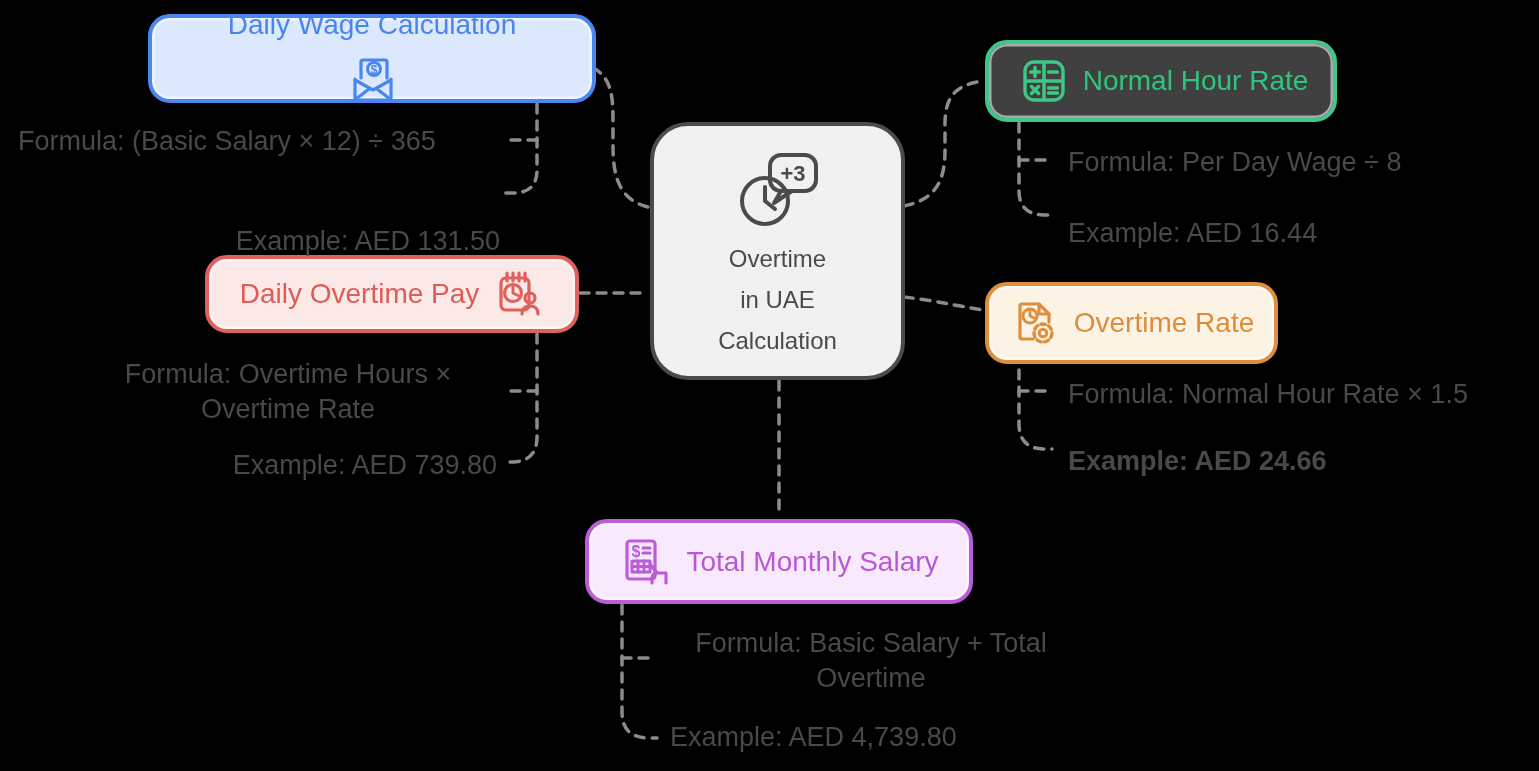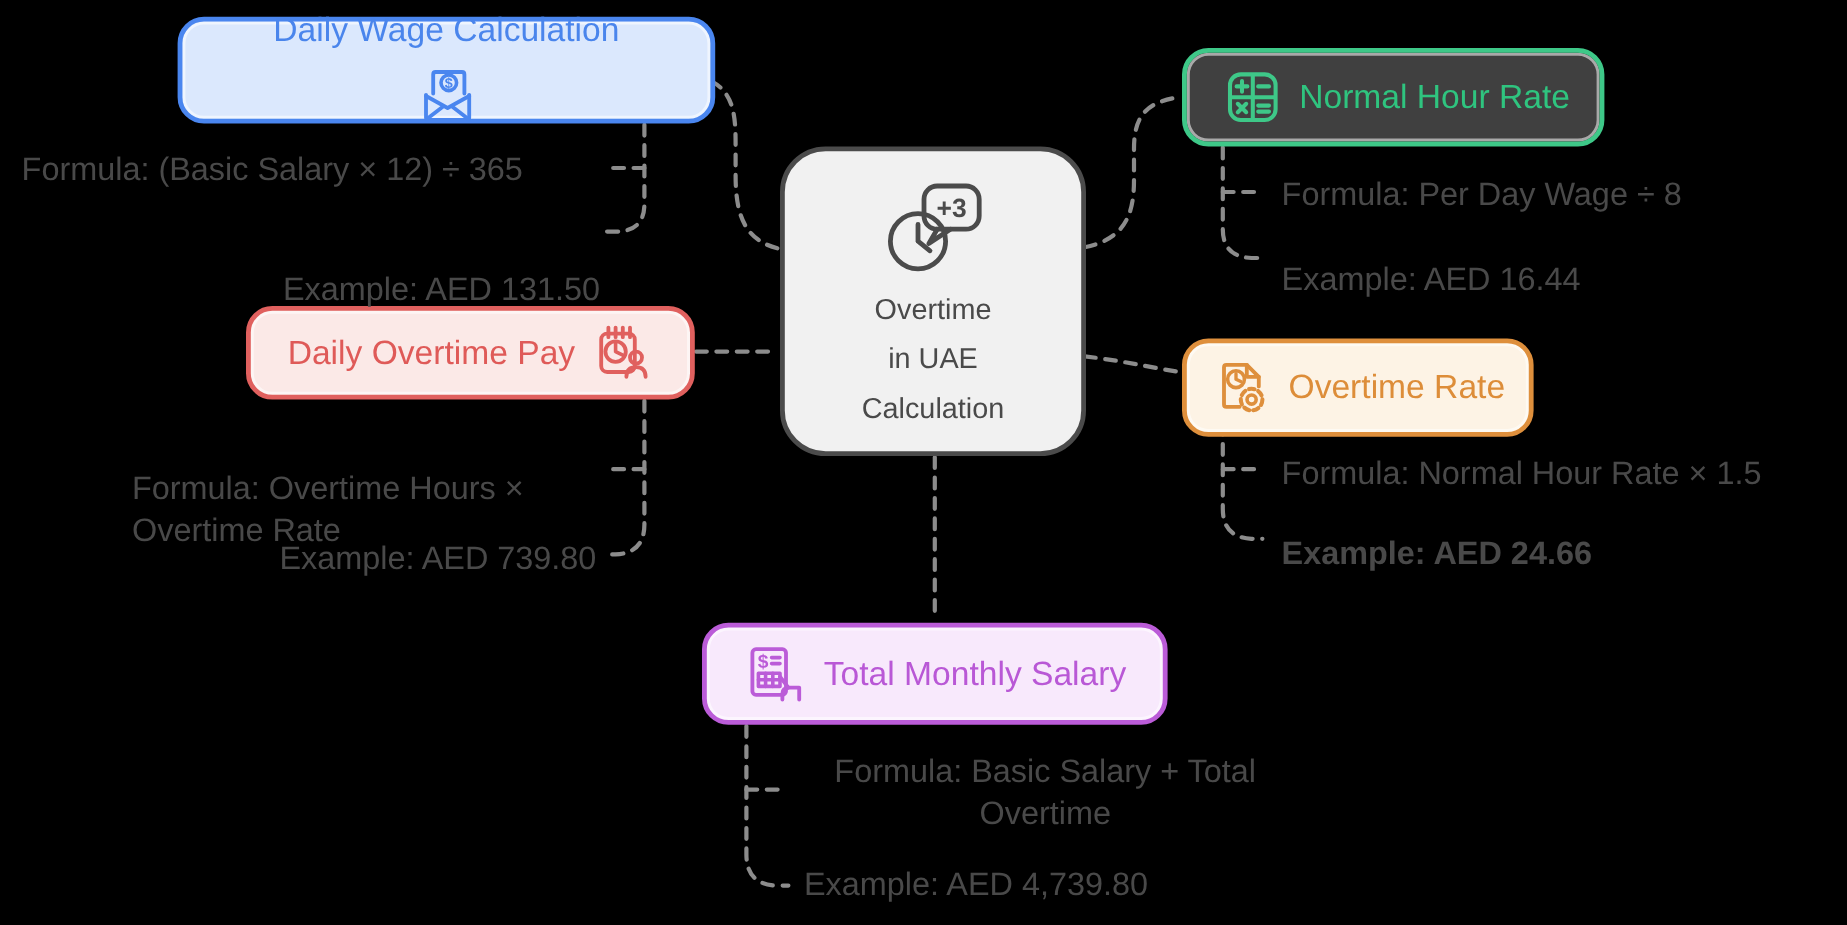--- a/index.html
+++ b/index.html
@@ -21,21 +21,21 @@
   .orange{left:985px;top:270px;width:293px;height:82px;background:#fdf3e5;border-color:#de8f3c;color:#dd8d39;margin-top:12px;}
   .purple{left:585px;top:519px;width:388px;height:85px;background:#f8e9fc;border-color:#bb5cd8;color:#b958d6;}
 
   .central{left:650px;top:122px;width:255px;height:258px;background:#f1f1f1;border:4px solid #4b4b4b;
            border-radius:38px;flex-direction:column;justify-content:flex-start;padding-top:24px;}
   .central-label{margin-top:6px;text-align:center;font-size:24px;line-height:41px;color:#4a4a4a;}
 
   .note{position:absolute;z-index:1;font-size:27px;line-height:35px;color:#494949;}
   .tl-formula{left:18px;top:124px;width:482px;text-align:left;}
   .tl-example{left:18px;top:181px;width:482px;text-align:right;margin-top:43px;}
-  .ml-formula{left:110px;top:357px;width:390px;margin-top:33px;}
+  .ml-formula{left:93px;top:357px;width:390px;text-align:center;}
   .ml-example{left:105px;top:448px;width:392px;text-align:right;}
   .rt-formula{left:1068px;top:145px;}
   .rt-example{left:1068px;top:216px;}
   .rm-formula{left:1068px;top:377px;}
   .rm-example{left:1068px;top:444px;font-weight:bold;}
   .b-formula{left:666px;top:626px;width:410px;text-align:center;}
   .b-example{left:670px;top:720px;}
 
   .icon{flex:0 0 auto;}
   .icon path,.icon rect,.icon circle,.icon line{fill:none;stroke-linecap:round;stroke-linejoin:round;}

